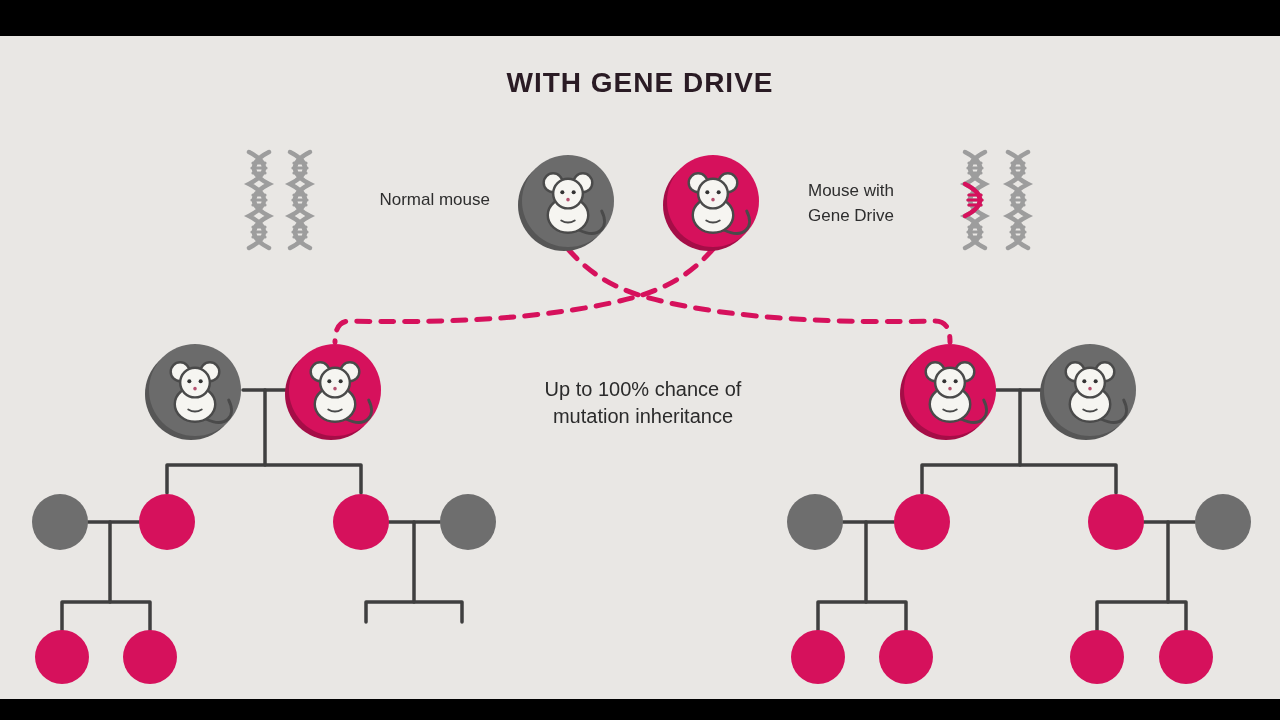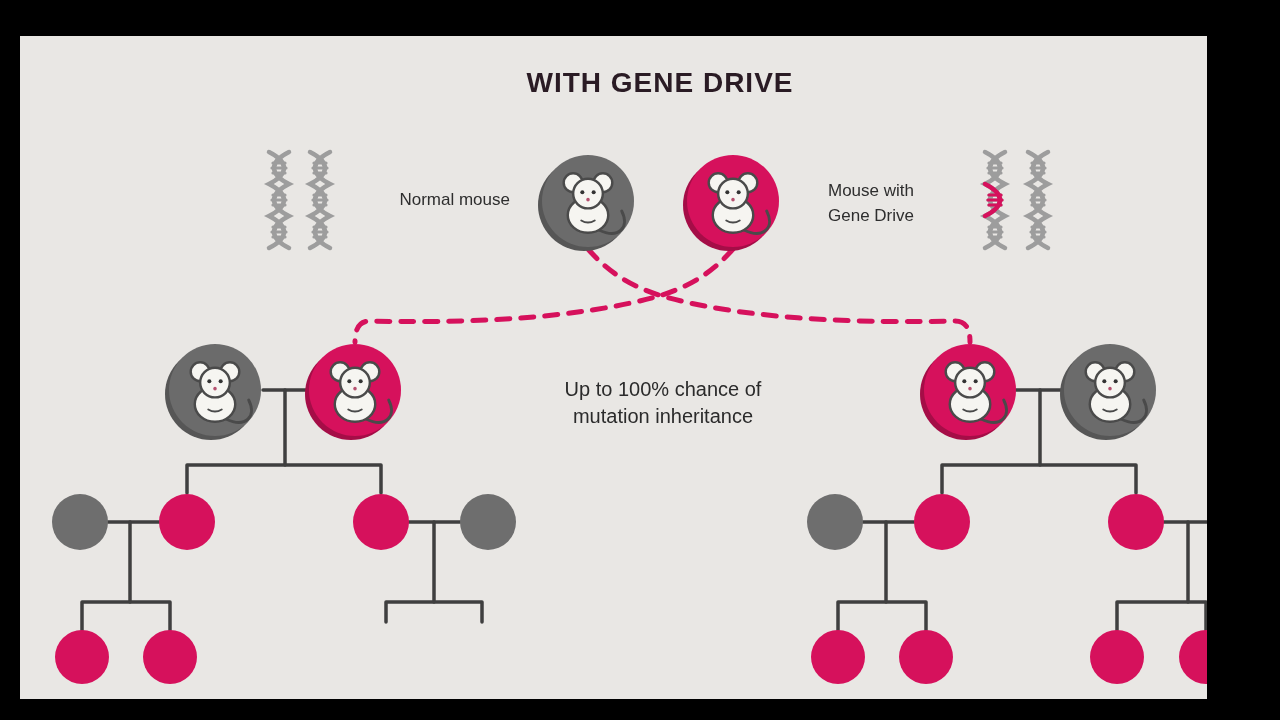--- a/index.html
+++ b/index.html
@@ -1,23 +1,22 @@
 <!DOCTYPE html>
 <html><head>
 <meta charset="utf-8">
 <style>
   html, body { margin: 0; padding: 0; background: #000; }
   .stage {
     position: relative;
-    width: 1187px;
+    width: 1280px;
     height: 720px;
     overflow: hidden;
     background: #0f766e;
     font-family: "Liberation Sans", sans-serif;
-    margin-left: 20px;
   }
   svg { display: block; }
   text { font-family: "Liberation Sans", sans-serif; }
   .title-text {
     font-size: 28px;
     font-weight: bold;
     letter-spacing: 1px;
     fill: #2a1b24;
   }
   .label-text {

